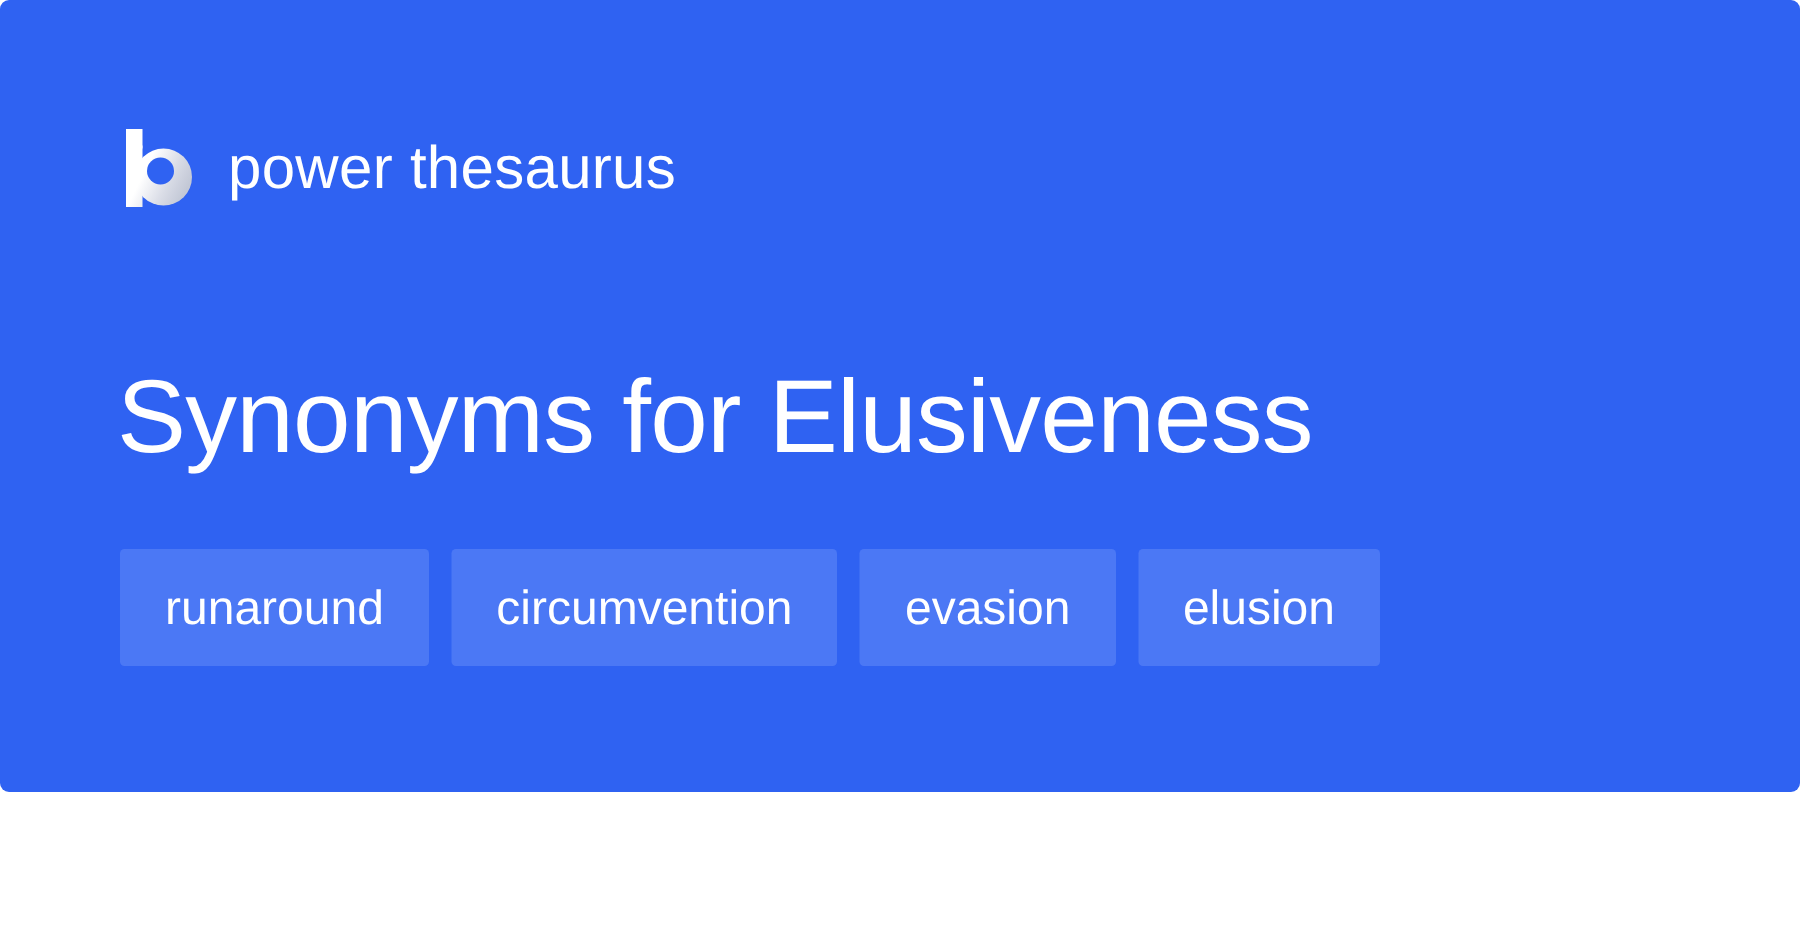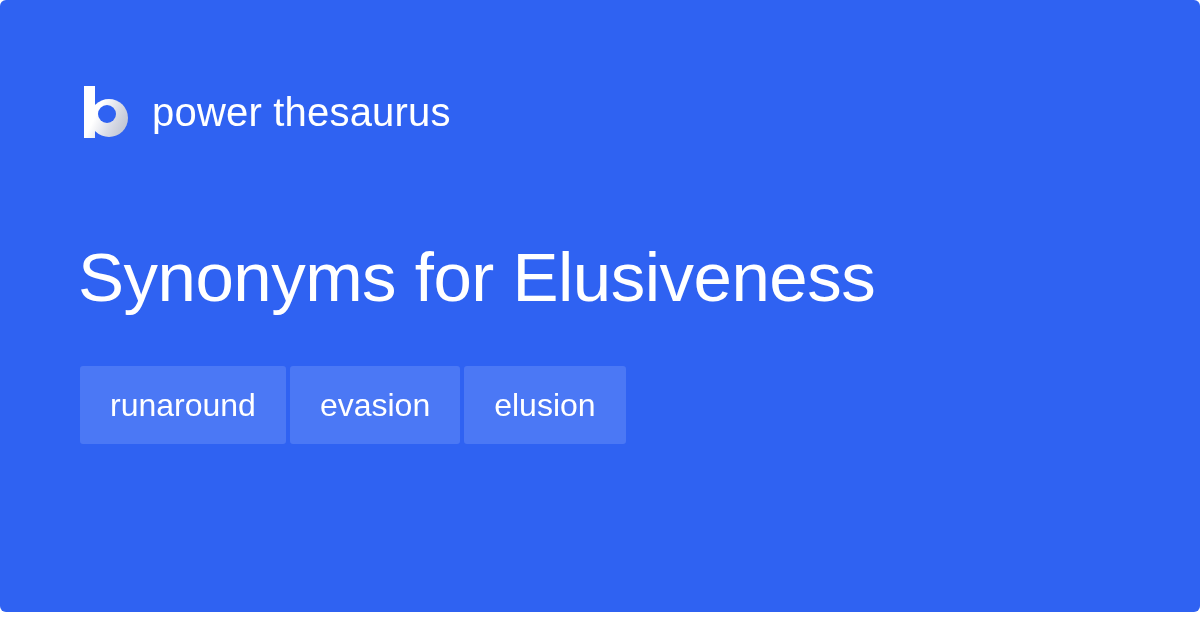--- a/index.html
+++ b/index.html
@@ -3,21 +3,21 @@
 <meta charset="utf-8">
 <style>
   html, body {
     margin: 0;
     padding: 0;
     background: #ffffff;
   }
   #og-card {
     position: relative;
     width: 1200px;
-    height: 612px;
+    height: 528px;
     background: #2f62f2;
     border-radius: 6px;
     overflow: hidden;
     font-family: "Liberation Sans", sans-serif;
     -webkit-font-smoothing: antialiased;
   }
 
   
   .brand {
     position: absolute;
@@ -58,21 +58,21 @@
   }
 
   
   .tag-cloud {
     position: absolute;
     left: 80px;
     top: 366px;
     width: 1050px;
     display: flex;
     flex-wrap: wrap;
-    gap: 16px 4px;
+    gap: 16px 15px;
   }
   .tag {
     height: 78px;
     box-sizing: border-box;
     padding: 0 30px;
     display: flex;
     align-items: center;
     justify-content: center;
     background: #4b78f5;
     border-radius: 3px;
@@ -107,17 +107,18 @@
       </defs>
       <rect x="0" y="0" width="50" height="56" fill="url(#logoGrad)" mask="url(#logoMask)"></rect>
     </svg>
     <div class="brand-name">power thesaurus</div>
   </div>
 
   <h1 class="headline">Synonyms for Elusiveness</h1>
 
   <div class="tag-cloud">
     <span class="tag">runaround</span>
+    <span class="tag">circumvention</span>
     <span class="tag">evasion</span>
     <span class="tag">elusion</span>
   </div>
 
 </div>
 
 </body></html>

